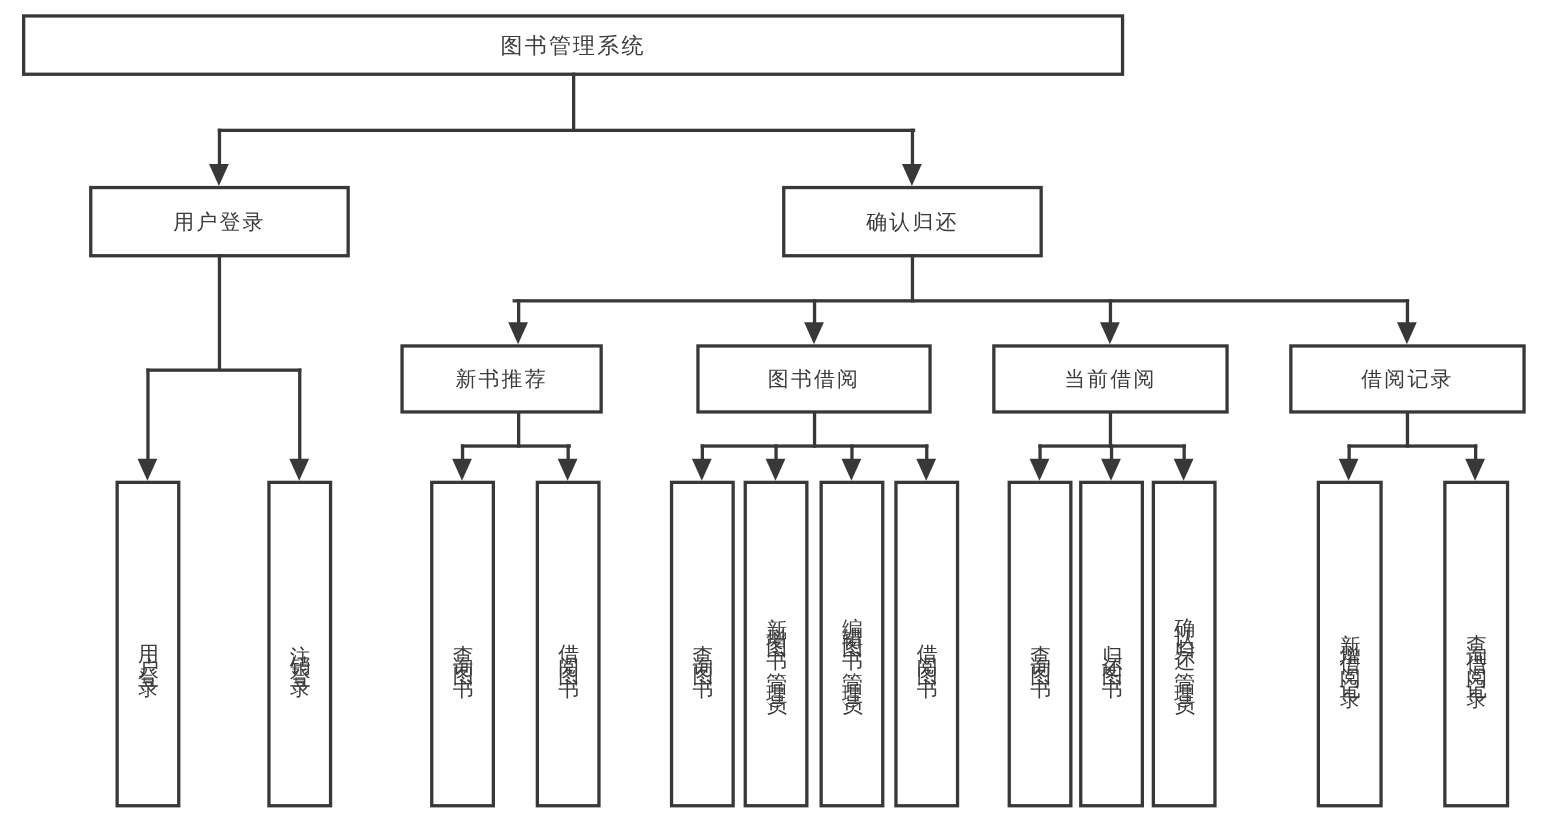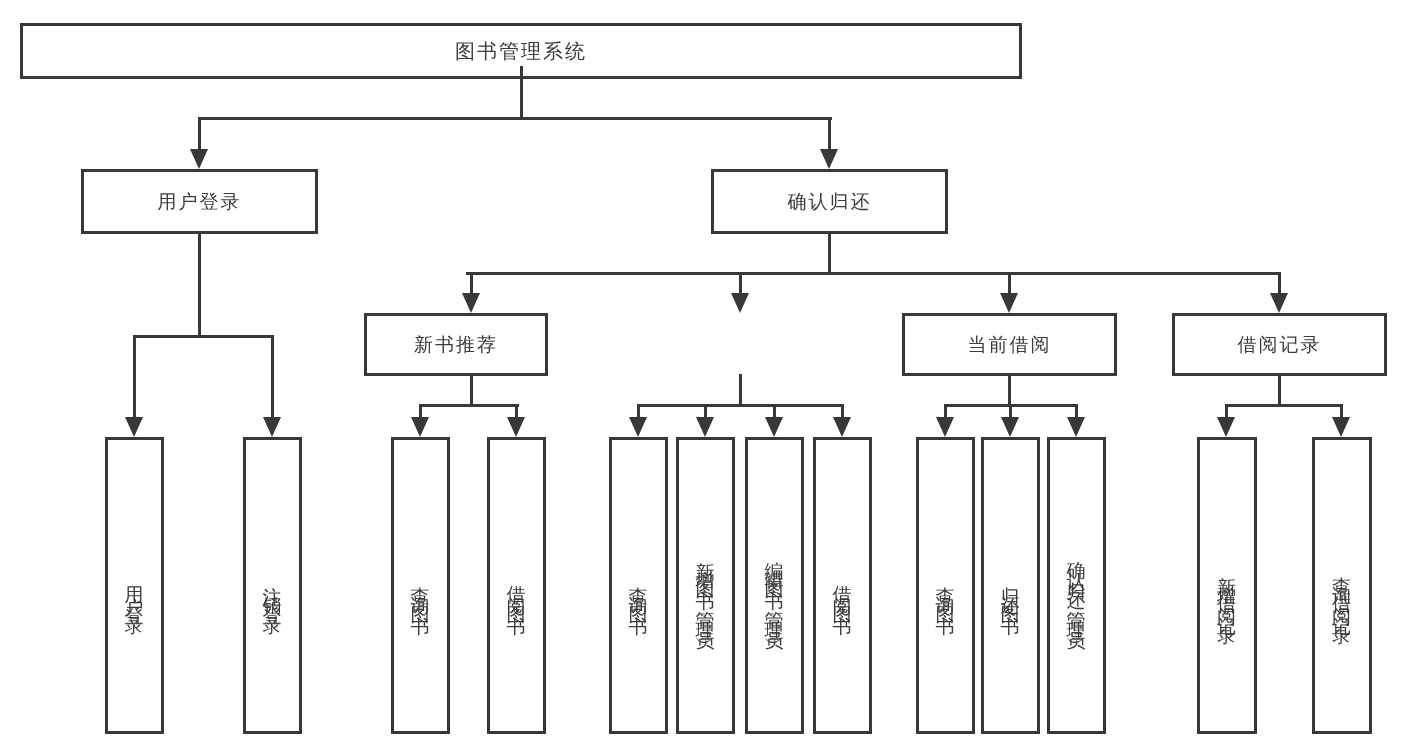--- a/index.html
+++ b/index.html
@@ -5,21 +5,21 @@
   html,body{margin:0;padding:0;background:#ffffff;}
   .canvas{
     position:relative;width:1405px;height:747px;background:#ffffff;
     font-family:"Liberation Sans",sans-serif;color:#3b3b3b;overflow:hidden;
   }
   .box{
     position:absolute;box-sizing:border-box;border:3px solid #383838;background:#ffffff;
     display:flex;align-items:center;justify-content:center;
     font-size:19px;color:#3b3b3b;letter-spacing:2px;
   }
-  .rootbox{font-size:20px;margin-top:10px;}
+  .rootbox{font-size:20px;}
   .vbox{width:59px;}
   .vtext{
     writing-mode:vertical-rl;text-orientation:mixed;
     letter-spacing:10px;padding-top:10px;line-height:1;white-space:nowrap;
   }
   .hline{position:absolute;height:3px;background:#383838;}
   .vline{position:absolute;width:3px;background:#383838;}
   .arrow{
     position:absolute;width:0;height:0;
     border-left:9px solid transparent;border-right:9px solid transparent;
@@ -36,20 +36,21 @@
 <div class="canvas">
 
   <div class="box rootbox" style="left:20px;top:13px;width:1002px;height:56px">图书管理系统</div>
 
   <div class="box" style="left:81px;top:169px;width:237px;height:65px">用户登录</div>
 
   <div class="box" style="left:711px;top:169px;width:237px;height:65px">确认归还</div>
 
   <div class="box" style="left:364px;top:313px;width:184px;height:63px">新书推荐</div>
 
+  <div class="box" style="left:633px;top:313px;width:214px;height:63px">图书借阅</div>
 
   <div class="box" style="left:902px;top:313px;width:215px;height:63px">当前借阅</div>
 
   <div class="box" style="left:1172px;top:313px;width:215px;height:63px">借阅记录</div>
 
   <div class="box vbox" style="left:105px;top:437px;height:297px">
     <span class="vtext">用户登录</span>
   </div>
   <div class="box vbox" style="left:243px;top:437px;height:297px">
     <span class="vtext">注销登录</span>

